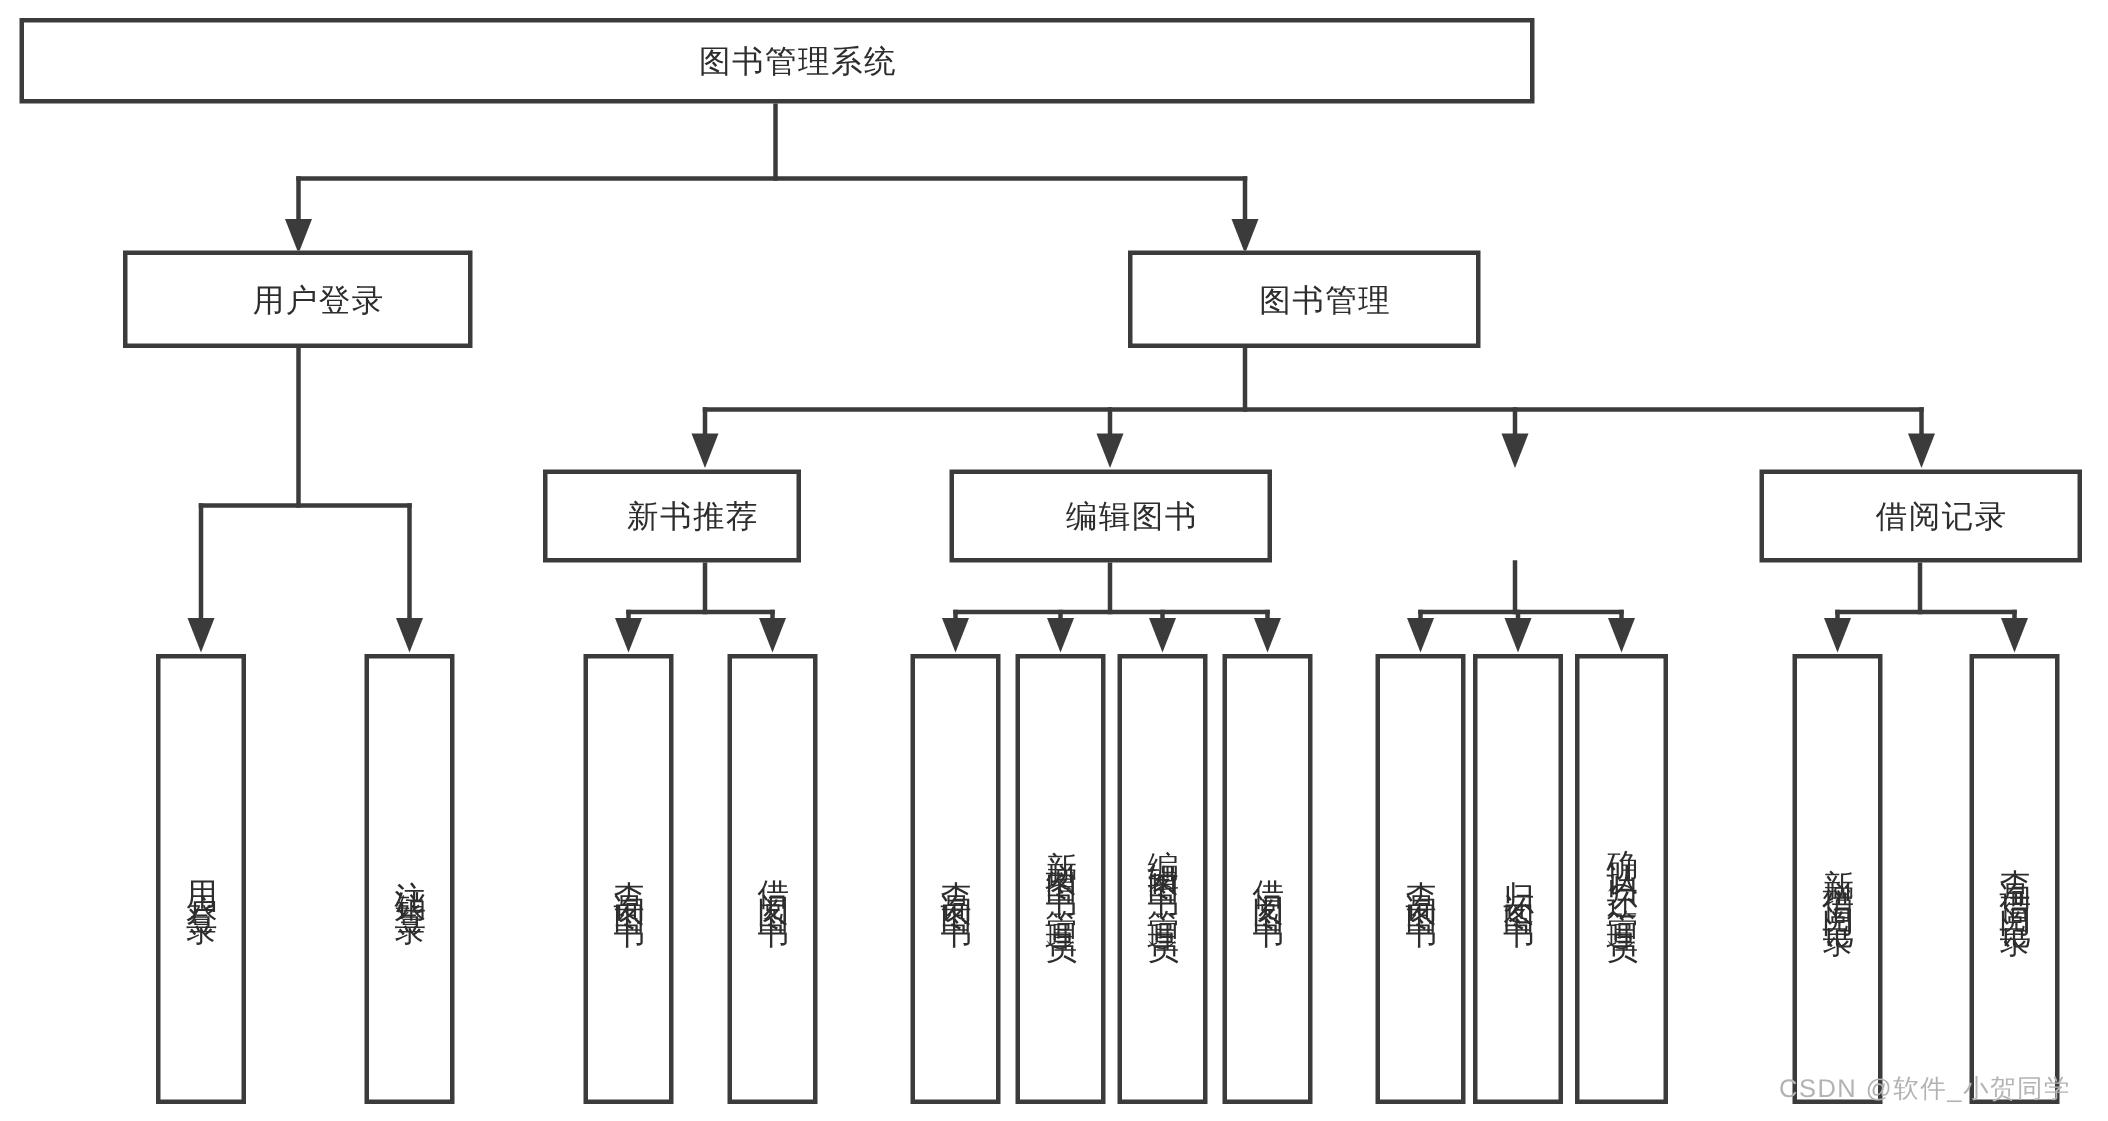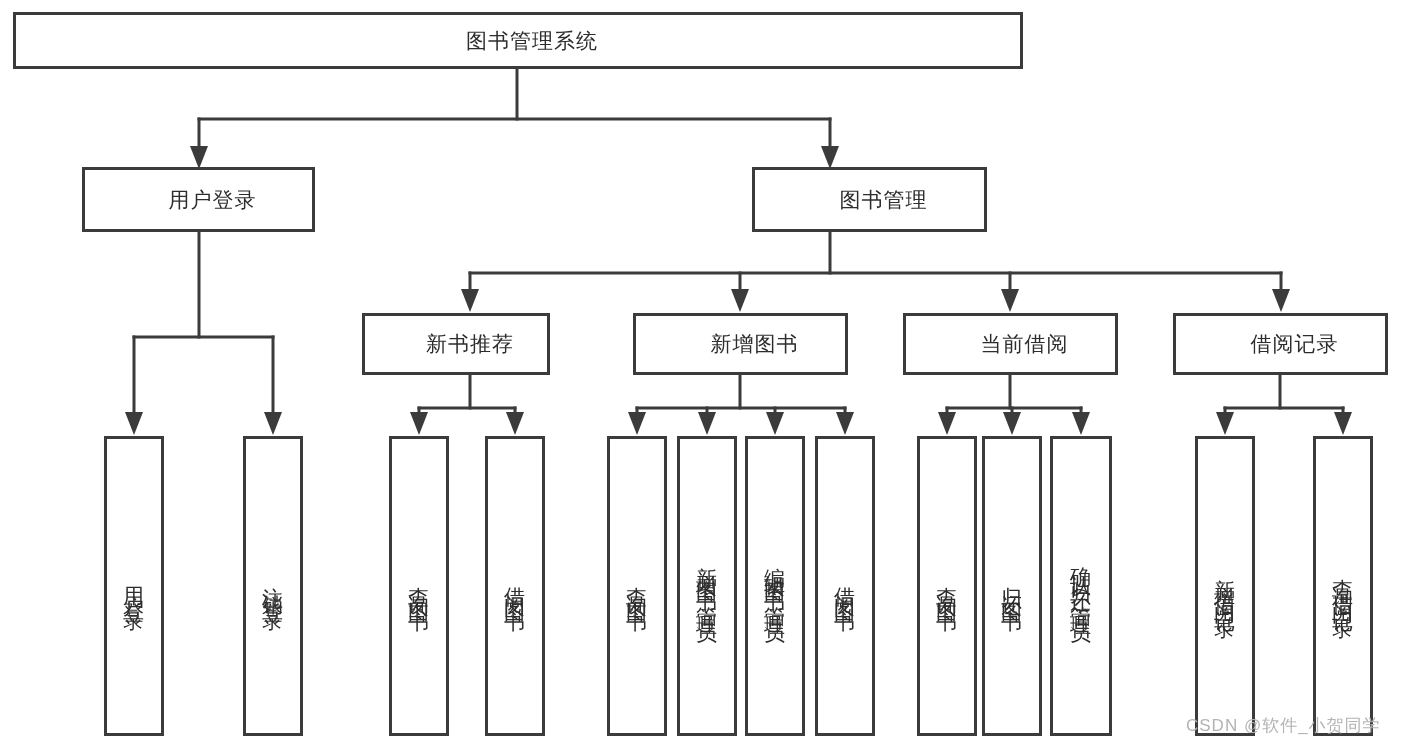--- a/index.html
+++ b/index.html
@@ -54,21 +54,21 @@
     font-size: 21px;
     letter-spacing: 8px;
     color: #2d2d2d;
     line-height: 1;
     white-space: nowrap;
   }
   
   .n-root     { left: 13px;   top: 12px;  width: 1010px; height: 57px; }
   .n-user     { left: 82px;   top: 167px; width: 233px;  height: 65px; }
   .n-book     { left: 712px;  top: 167px; width: 235px;  height: 65px; margin-left: 40px; }
-  .n-newbook  { left: 362px;  top: 313px; width: 188px;  height: 62px; }
+  .n-newbook  { left: 362px;  top: 313px; width: 172px;  height: 62px; }
   .n-borrow   { left: 633px;  top: 313px; width: 215px;  height: 62px; }
   .n-current  { left: 903px;  top: 313px; width: 215px;  height: 62px; }
   .n-record   { left: 1173px; top: 313px; width: 215px;  height: 62px; }
 
   .leaf       { top: 436px; width: 60px; height: 300px; }
   .lf-login   { left: 104px; }
   .lf-logout  { left: 243px; }
   .lf-nb-q    { left: 389px; }
   .lf-nb-b    { left: 485px; }
   .lf-bb-q    { left: 607px; }
@@ -163,22 +163,21 @@
       <polygon points="1334,412 1352,412 1343,435"></polygon>
     </g>
   </svg>
 
   <div class="node n-root">图书管理系统</div>
 
   <div class="node n-user">用户登录</div>
   <div class="node n-book">图书管理</div>
 
   <div class="node n-newbook">新书推荐</div>
-  <div class="node n-borrow">新增图书</div>
-  <div class="node n-current">当前借阅</div>
+  <div class="node n-borrow">编辑图书</div>
   <div class="node n-record">借阅记录</div>
 
   <div class="leaf lf-login">
     <span class="vtext">用户登录</span>
   </div>
   <div class="leaf lf-logout">
     <span class="vtext">注销登录</span>
   </div>
 
   <div class="leaf lf-nb-q">

